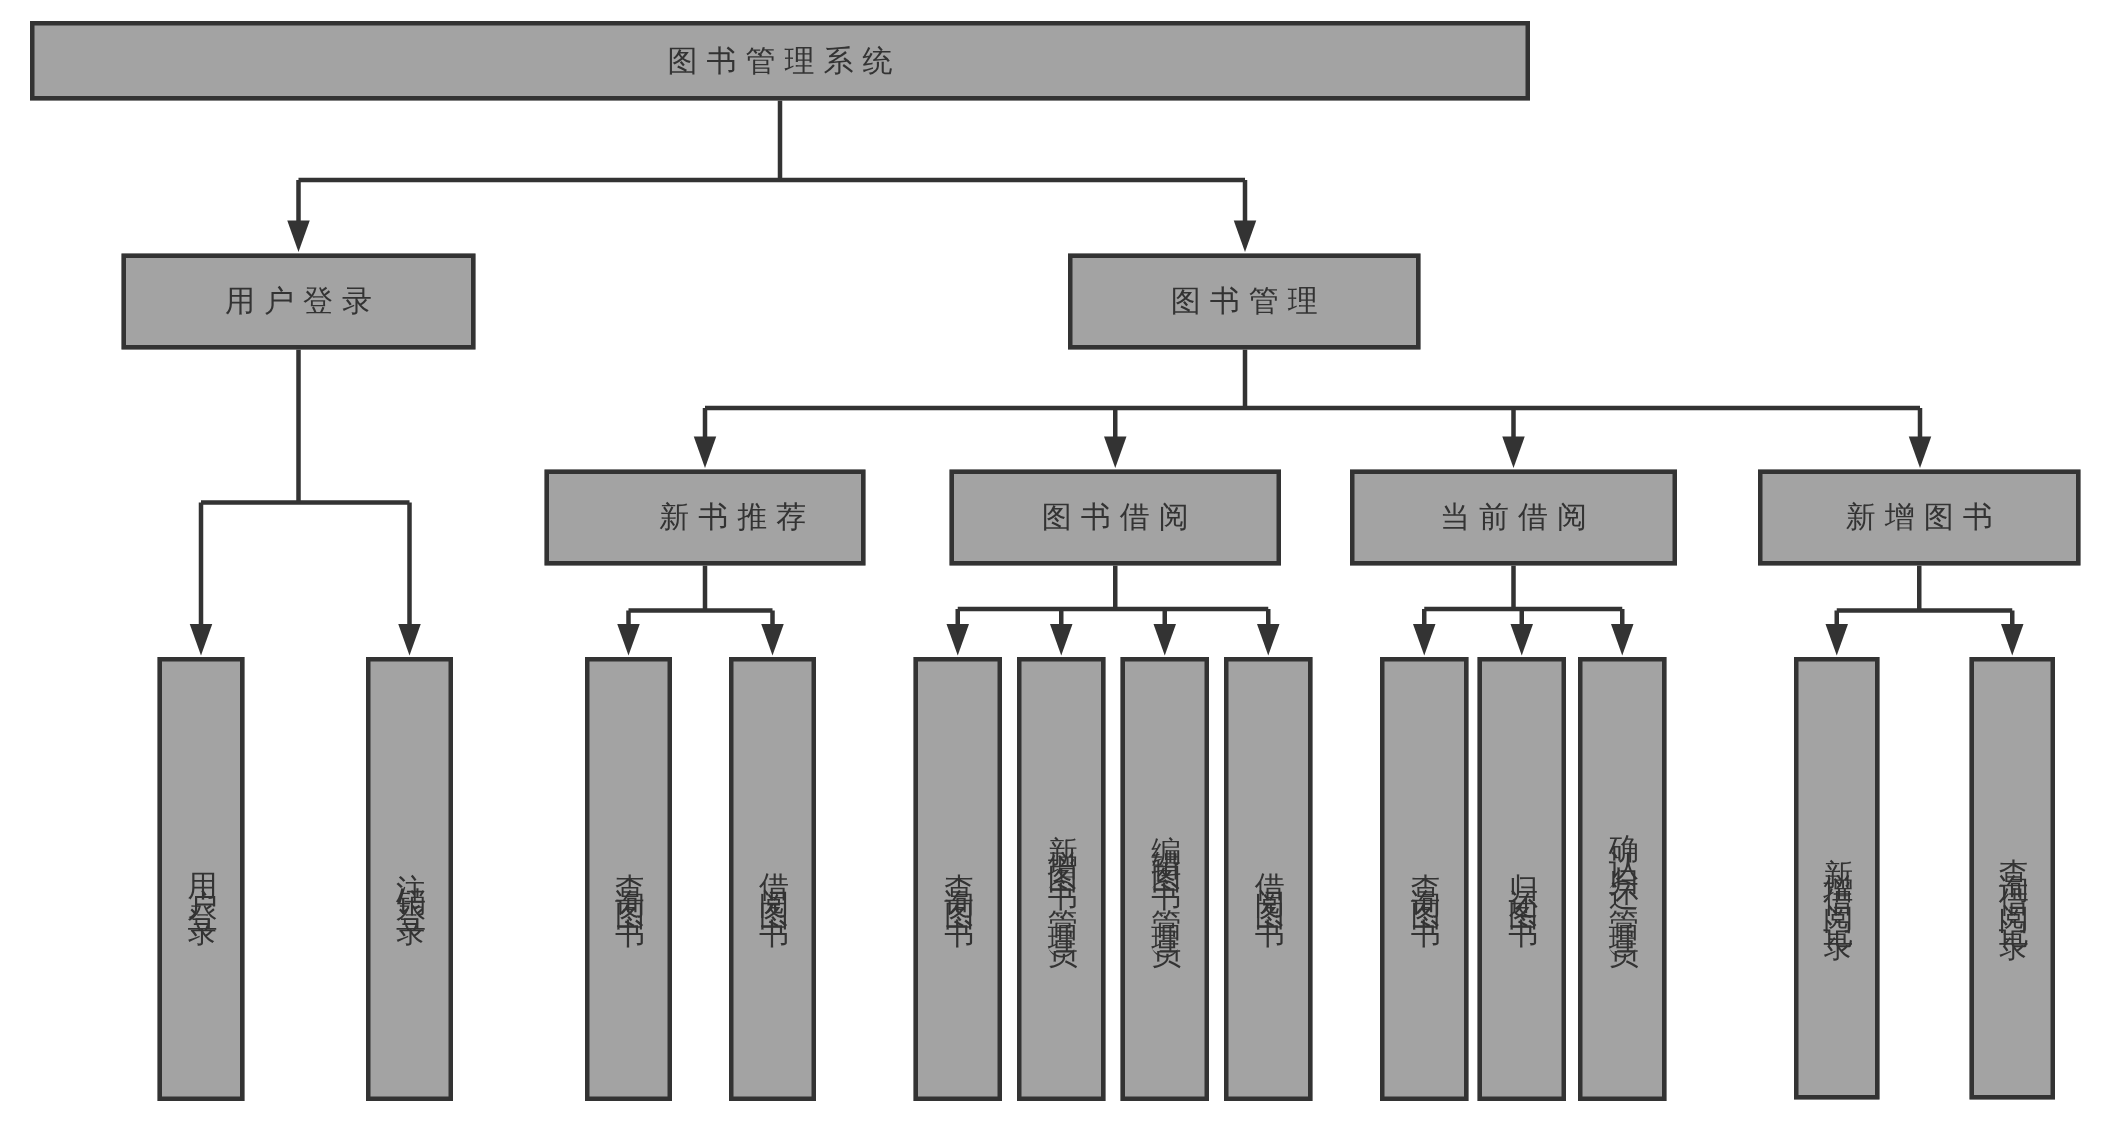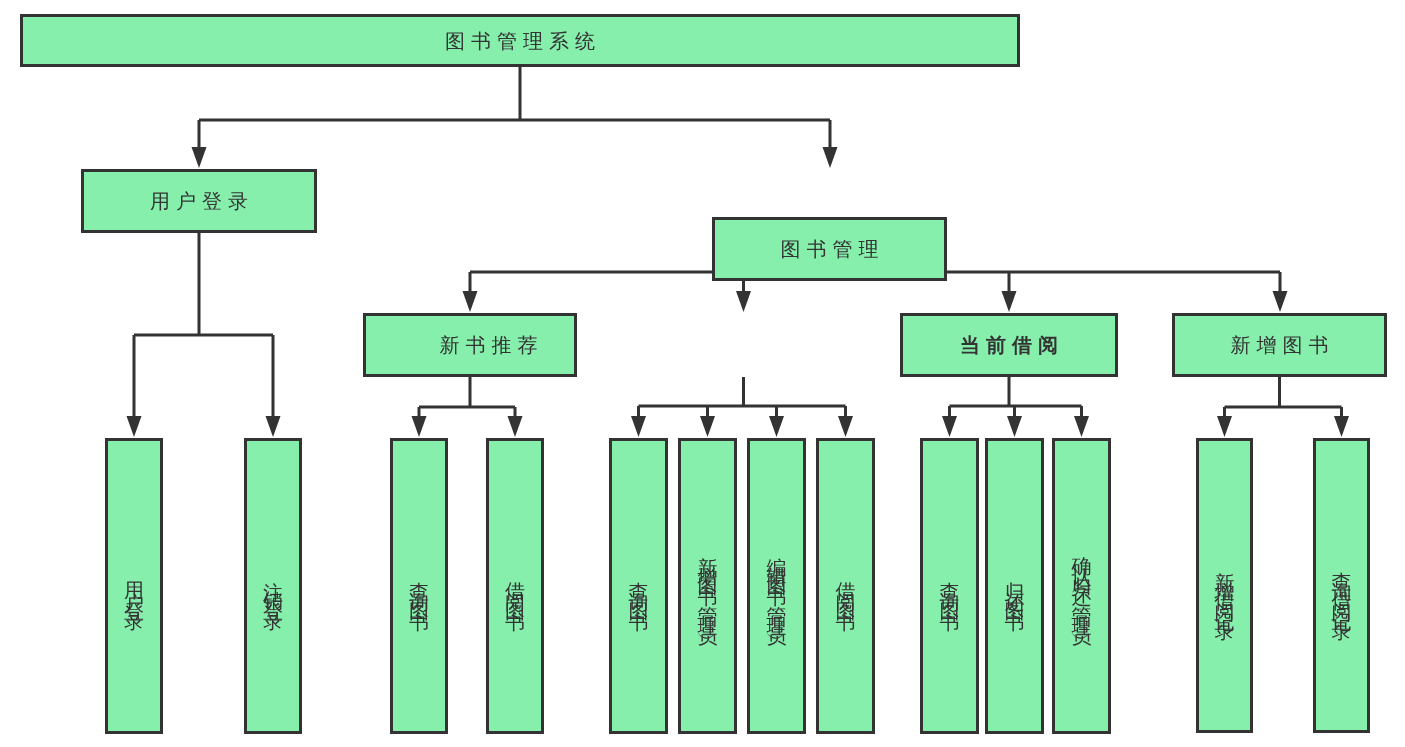--- a/index.html
+++ b/index.html
@@ -8,21 +8,21 @@
     width:1405px;height:747px;
     background:#ffffff;
     overflow:hidden;
     font-family:"Liberation Sans", sans-serif;
   }
   .stage svg{position:absolute;left:0;top:0;}
   .node{
     position:absolute;
     box-sizing:border-box;
     border:3px solid #333333;
-    background:#86efac;
+    background:#a3a3a3;
     display:flex;
     align-items:center;
     justify-content:center;
     color:#333333;
     font-size:20px;
     line-height:1;
   }
   .node.h span{
     letter-spacing:6px;
     text-indent:6px;
@@ -102,28 +102,31 @@
     </g>
   </svg>
 
   <div class="node h" style="left:20px;top:14px;width:1000px;height:53px;">
     <span>图书管理系统</span>
   </div>
 
   <div class="node h" style="left:81px;top:169px;width:236px;height:64px;">
     <span>用户登录</span>
   </div>
-  <div class="node h" style="left:712px;top:169px;width:235px;height:64px;margin-top:48px;">
+  <div class="node h" style="left:712px;top:169px;width:235px;height:64px;">
     <span>图书管理</span>
   </div>
 
   <div class="node h" style="left:363px;top:313px;width:214px;height:64px;padding-left:37px;">
     <span>新书推荐</span>
   </div>
-  <div class="node h" style="left:900px;top:313px;width:218px;height:64px;font-weight:bold;">
+  <div class="node h" style="left:633px;top:313px;width:221px;height:64px;">
+    <span>图书借阅</span>
+  </div>
+  <div class="node h" style="left:900px;top:313px;width:218px;height:64px;">
     <span>当前借阅</span>
   </div>
   <div class="node h" style="left:1172px;top:313px;width:215px;height:64px;">
     <span>新增图书</span>
   </div>
 
   <div class="node v" style="left:105px;top:438px;width:58px;height:296px;">
     <span>用户登录</span>
   </div>
   <div class="node v" style="left:244px;top:438px;width:58px;height:296px;">

